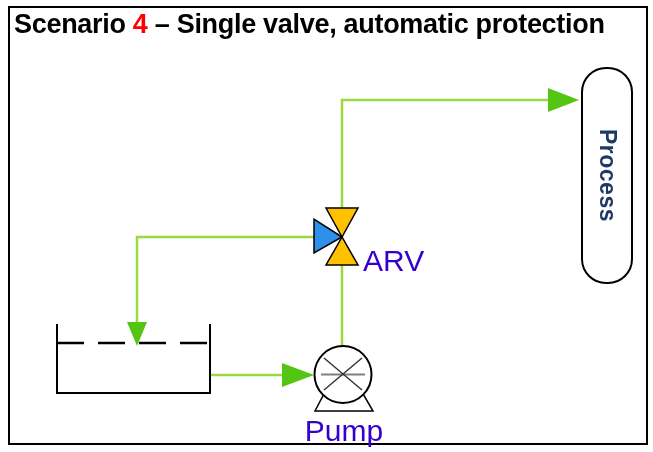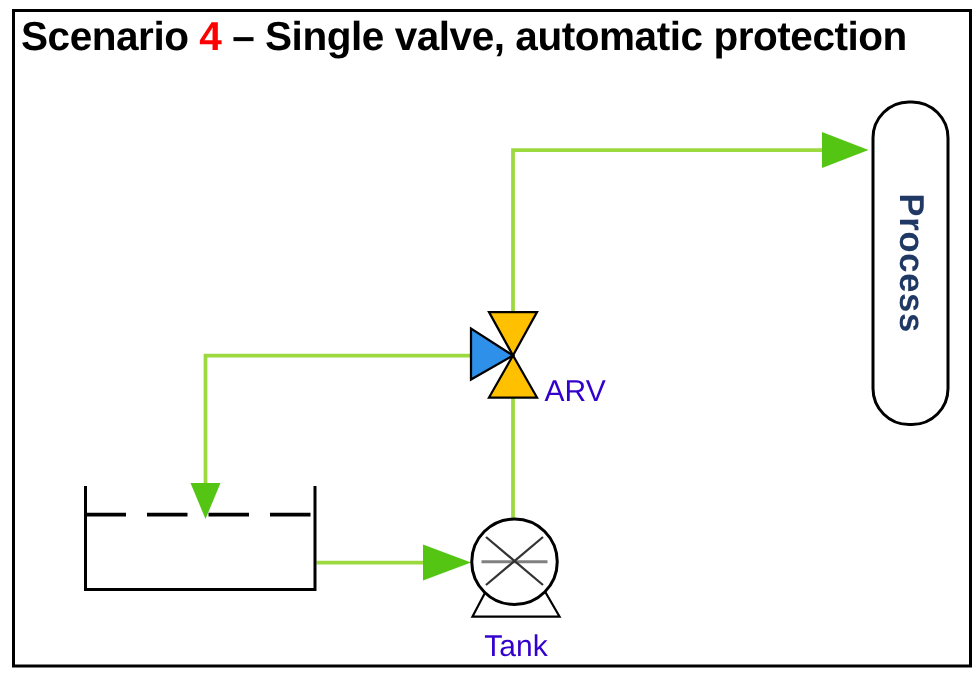--- a/index.html
+++ b/index.html
@@ -12,21 +12,21 @@
     border:2px solid #000;box-sizing:border-box;
   }
   .title{
     position:absolute;left:14px;top:9px;width:634px;
     font-weight:bold;font-size:27px;line-height:30px;color:#000;
     white-space:nowrap;letter-spacing:-0.3px;
   }
   .title .hl{color:#FF0000;}
   .diagram-svg{position:absolute;left:0;top:0;}
   .lbl{
-    position:absolute;color:#3300CC;font-size:20px;line-height:28px;
+    position:absolute;color:#3300CC;font-size:30px;line-height:28px;
     text-align:center;white-space:nowrap;
   }
   .process-wrap{
     position:absolute;left:582px;top:68px;width:50px;height:215px;
     display:flex;align-items:center;justify-content:center;
   }
   .process-text{
     transform:rotate(90deg);font-weight:bold;font-size:23px;color:#1F3864;
     white-space:nowrap;letter-spacing:0.5px;
   }
@@ -65,18 +65,18 @@
     <line x1="362" y1="358" x2="324" y2="390" stroke="#333333" stroke-width="1.5"></line>
 
     <polygon points="314,219 314,253 342,237" stroke="#000" stroke-width="1.5" fill="#2E90E8"></polygon>
     <polygon points="326,208 358,208 342,237" stroke="#000" stroke-width="1.5" fill="#FFC000"></polygon>
     <polygon points="342,237 326,265 358,265" stroke="#000" stroke-width="1.5" fill="#FFC000"></polygon>
 
     <rect x="582" y="68" width="50" height="215" rx="24" ry="24" fill="#ffffff" stroke="#000" stroke-width="2"></rect>
   </svg>
 
   <div class="lbl" style="left:363px;top:247px;">ARV</div>
-  <div class="lbl" style="left:304px;top:417px;width:80px;">Tank</div>
+  <div class="lbl" style="left:304px;top:417px;width:80px;">Pump</div>
   <div class="process-wrap">
     <span class="process-text">Process</span>
   </div>
 
 </div>
 
 </body></html>

